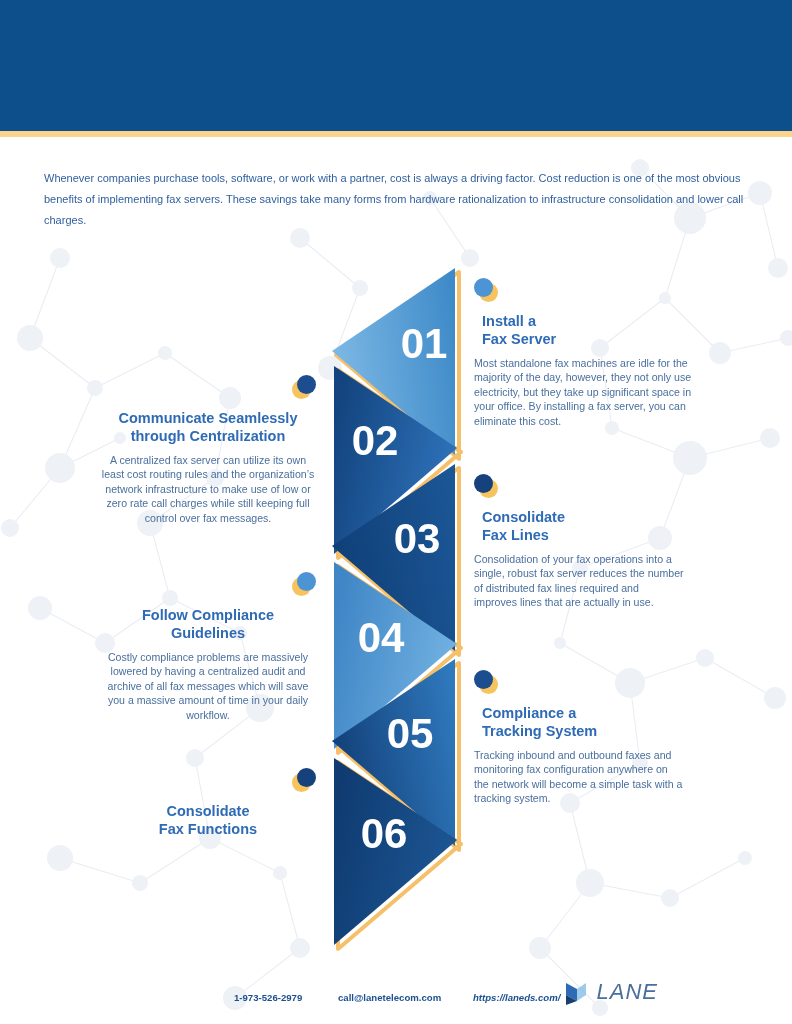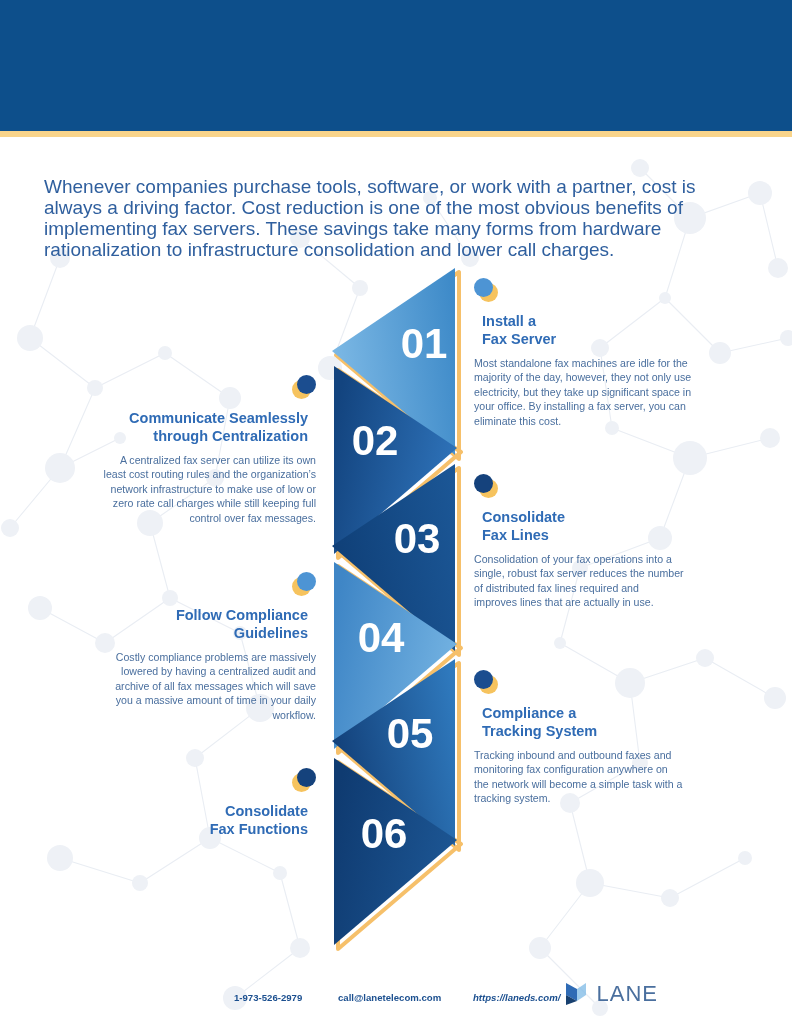--- a/index.html
+++ b/index.html
@@ -54,21 +54,21 @@
     z-index: 2;
   }
 
   
   #intro {
     position: absolute;
     left: 44px;
     top: 157px;
     width: 700px;
     z-index: 3;
-    font-size: 19px;
+    font-size: 11px;
     line-height: 21px;
     color: #2f5f9e;
     font-family: "Liberation Sans", sans-serif;
   }
 
   
   #tri-col {
     position: absolute;
     left: 0; top: 0;
     width: 792px; height: 1024px;
@@ -106,21 +106,21 @@
     font-family: "Liberation Sans", sans-serif;
   }
   .block p {
     margin: 7px 0 0 0;
     font-size: 10.6px;
     line-height: 14.4px;
     color: #4a6f9e;
     font-family: "Liberation Sans", sans-serif;
   }
   .block.right { text-align: left; }
-  .block.left  { text-align: right; }
+  .block.left  { text-align: center; }
 
   
   #footer {
     position: absolute;
     left: 0;
     top: 975px;
     width: 680px;
     height: 49px;
     z-index: 6;
   }
@@ -134,22 +134,22 @@
     white-space: nowrap;
   }
   #footer-phone { left: 234px; }
   #footer-email { left: 338px; }
   #footer-site  { left: 473px; font-style: italic; }
   #footer-logo {
     position: absolute;
     right: 22px;
     top: 4px;
     display: flex;
-    align-items: center;
     gap: 8px;
+    font-style: italic;
   }
   #footer-logo-text {
     font-size: 22px;
     letter-spacing: 1px;
     color: #4a6f9e;
     font-family: "Liberation Sans", sans-serif;
     font-weight: normal;
   }
 </style>
 </head>

